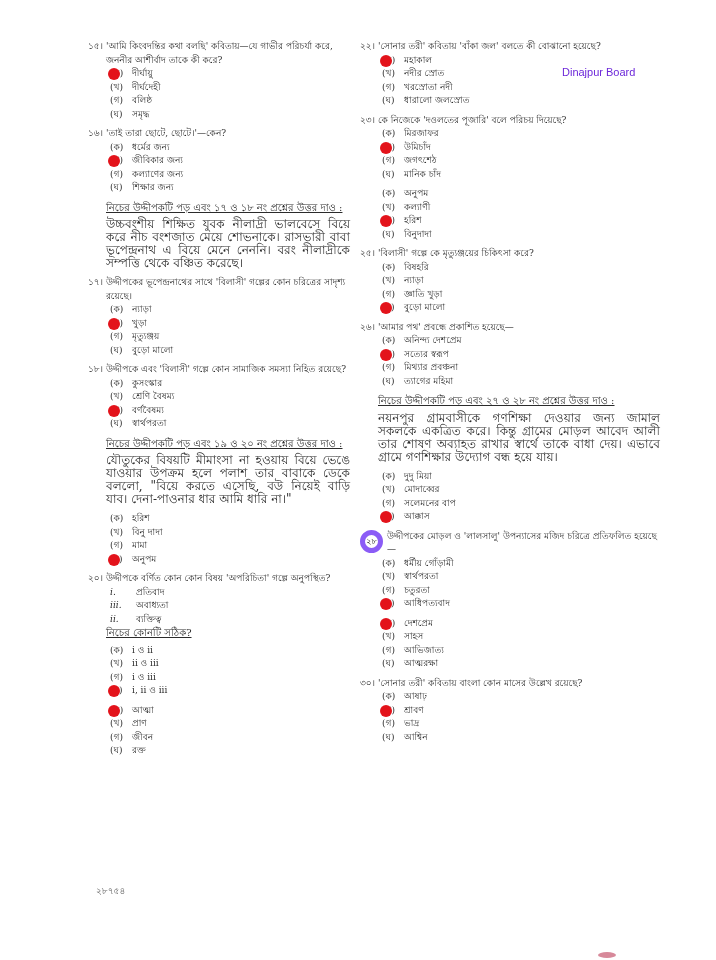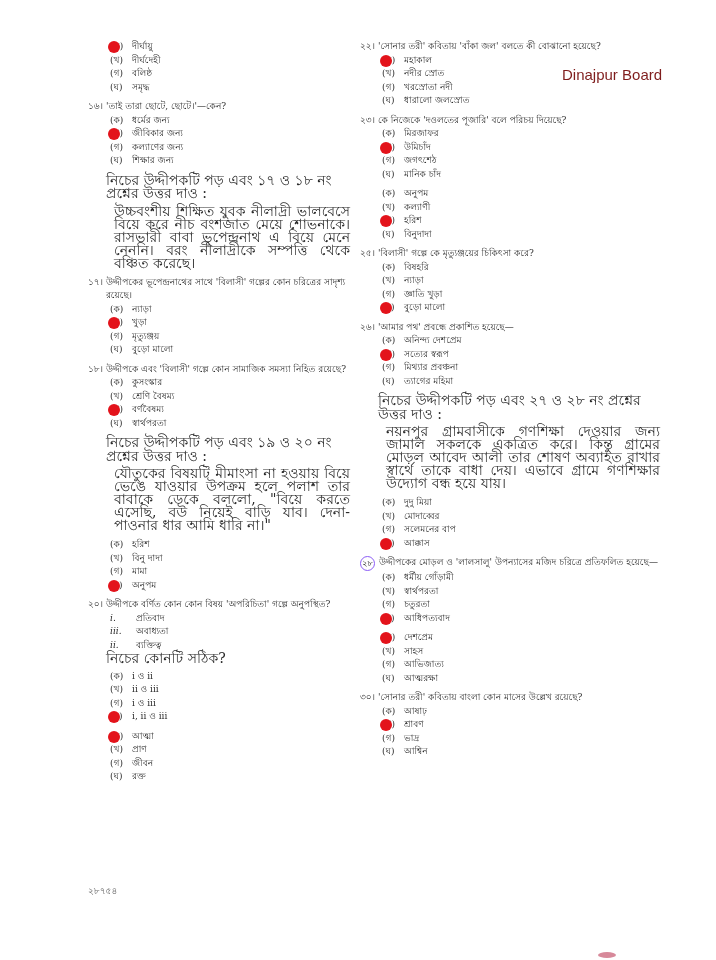--- a/index.html
+++ b/index.html
@@ -17,49 +17,53 @@
   .q-num { flex: 0 0 auto; margin-right: 3px; }
   .q-text { flex: 1 1 auto; }
   .opts { margin-left: 22px; }
   .opt { display: flex; align-items: center; height: 13.5px; position: relative; }
   .opt-label { width: 22px; flex: 0 0 22px; }
   .opt-text { flex: 1 1 auto; }
   .mark {
     position: absolute; left: -2px; top: 1px; width: 12px; height: 12px;
     border-radius: 50%; background: #e3131b;
   }
-  .stem { margin-left: 18px; font-size: 14px; line-height: 13.5px; margin-bottom: 4px; }
-  .passage { margin-left: 26px; font-size: 14px; line-height: 13px; margin-bottom: 6px; text-align: justify; }
+  .stem { margin-left: 18px; font-size: 10px; line-height: 13.5px; margin-bottom: 4px; text-decoration: underline; }
+  .passage { margin-left: 18px; font-size: 12px; line-height: 13px; margin-bottom: 6px; text-align: justify; }
   .roman { margin-left: 22px; }
   .roman .opt-label { font-style: italic; width: 26px; flex: 0 0 26px; }
   .board {
     position: absolute; left: 562px; top: 66px;
     font-family: "Liberation Sans", "DejaVu Sans", sans-serif;
-    font-size: 15px; color: #7f1d1d;
+    font-size: 11px; color: #6d28d9;
   }
-  .page-no { position: absolute; left: 88px; top: 884px; font-size: 9px; color: #555; }
+  .page-no { position: absolute; left: 96px; top: 884px; font-size: 9px; color: #555; }
   .circle28 {
-    display: inline-block; width: 13px; height: 13px; border: 1px solid #8b5cf6;
+    display: inline-block; width: 13px; height: 13px; border: 5px solid #8b5cf6;
     border-radius: 50%; text-align: center; line-height: 13px; font-size: 8px; margin-right: 4px;
   }
   .pen-mark {
     position: absolute; left: 598px; top: 952px; width: 18px; height: 6px;
     border-radius: 50%; background: #d7899a;
   }
 </style>
 </head>
 <body>
 
 <div class="page">
 
   <div class="board">Dinajpur Board</div>
 
   <div class="col col-left">
 
     <div class="q">
+      <div class="q-head">
+        <span class="q-num">১৫।</span>
+        <span class="q-text">'আমি কিংবদন্তির কথা বলছি' কবিতায়—যে গাভীর পরিচর্যা করে, জননীর আশীর্বাদ তাকে কী করে?</span>
+      </div>
       <div class="opts">
         <div class="opt">
             <span class="mark"></span>
             <span class="opt-label">(ক)</span>
             <span class="opt-text">দীর্ঘায়ু</span>
           </div>
         <div class="opt">
             <span class="opt-label">(খ)</span>
             <span class="opt-text">দীর্ঘদেহী</span>
           </div>

